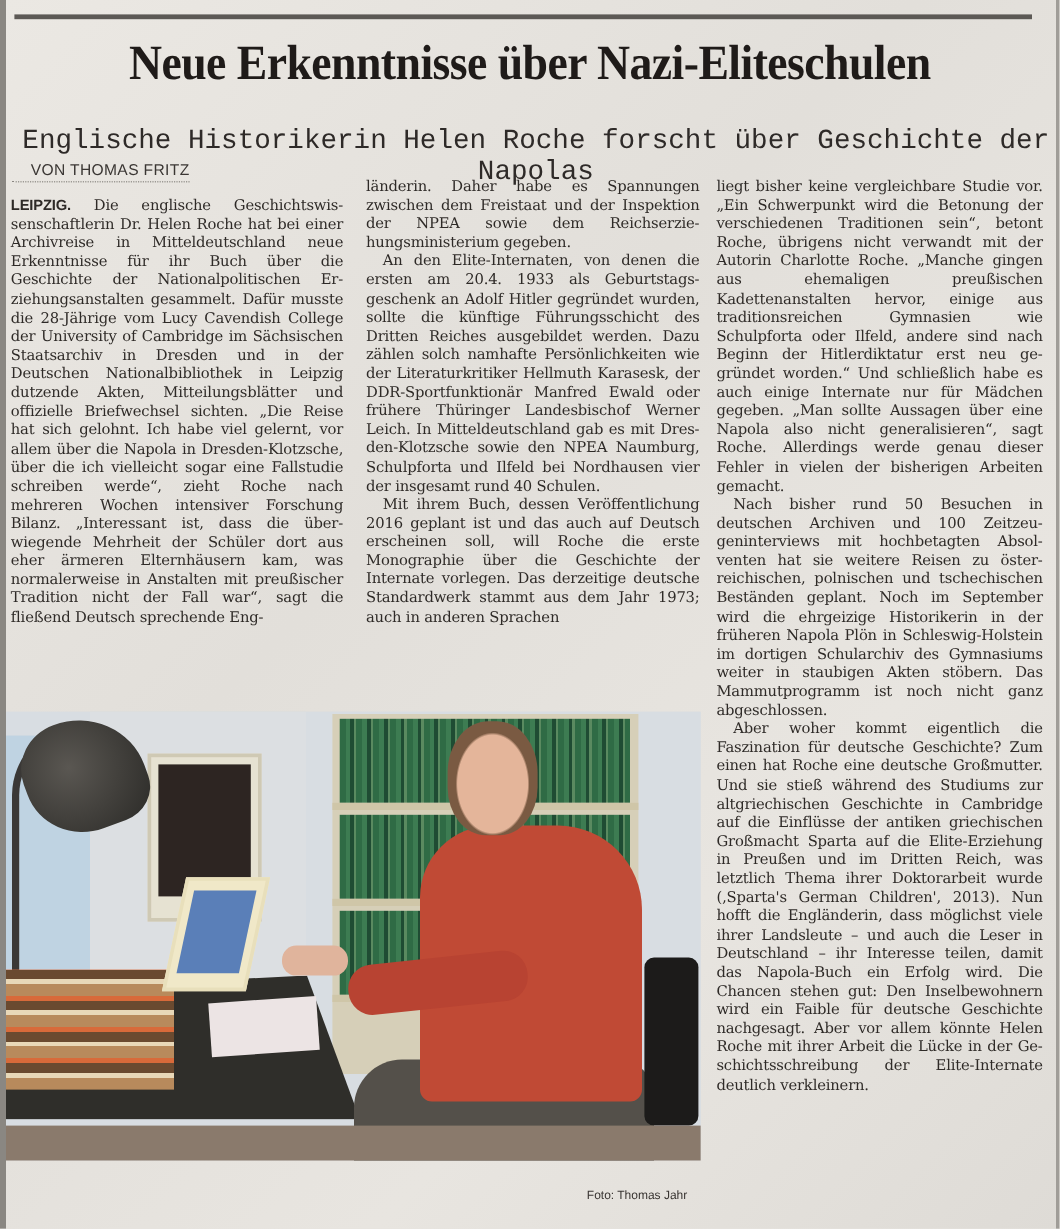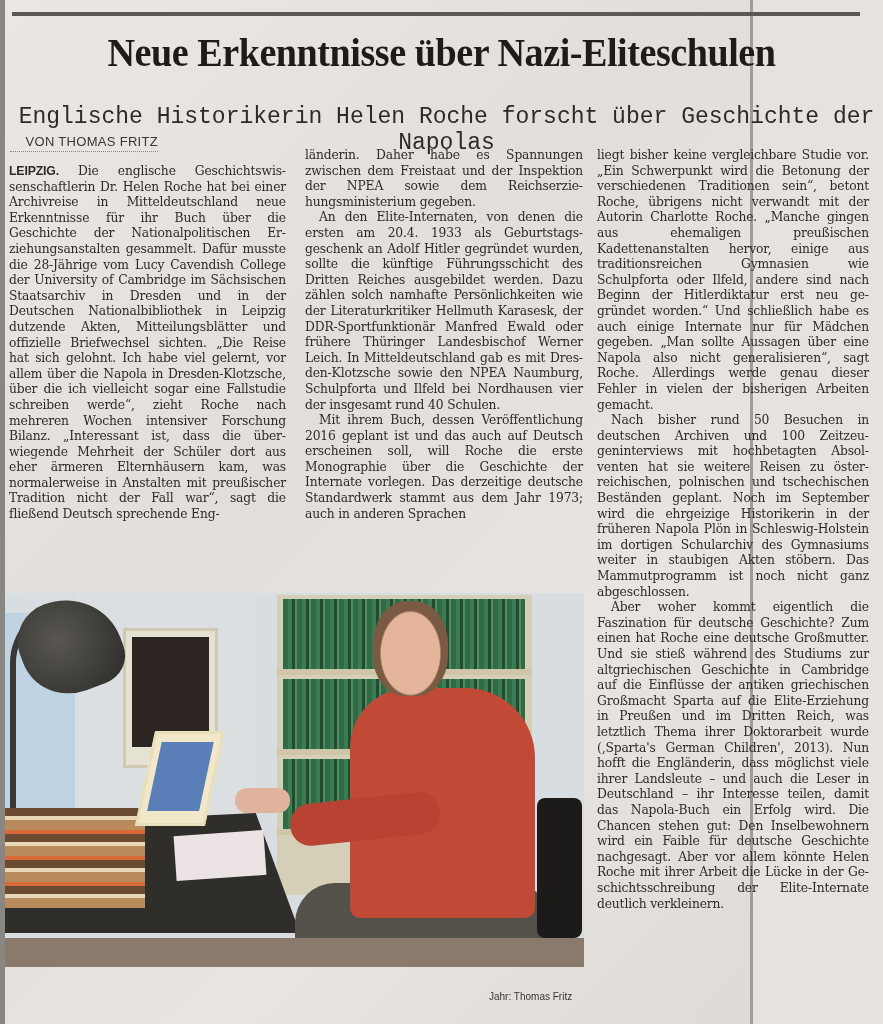--- a/index.html
+++ b/index.html
@@ -4,21 +4,21 @@
 <style>
   * { box-sizing: border-box; margin: 0; padding: 0; }
   html, body { width: 883px; height: 1024px; overflow: hidden; }
   body {
     background: #e6e3de;
     font-family: "DejaVu Serif", serif;
     color: #2b2725;
     position: relative;
   }
   .page {
-    position: absolute; left: 0; top: 0; width: 753px; height: 1024px;
+    position: absolute; left: 0; top: 0; width: 883px; height: 1024px;
     background: linear-gradient(135deg, #ebe8e3 0%, #e2dfda 40%, #e8e5e0 70%, #dedbd6 100%);
   }
   .left-edge {
     position: absolute; left: 0; top: 0; width: 5px; height: 1024px;
     background: #8a8782;
   }
   .right-edge {
     position: absolute; right: 0; top: 0; width: 3px; height: 1024px;
     background: #a09d98;
   }
@@ -192,14 +192,14 @@
     <div class="papers"></div>
     <div class="skirt"></div>
     <div class="person-body"></div>
     <div class="arm"></div>
     <div class="hand"></div>
     <div class="person-head"></div>
     <div class="chair"></div>
     <div class="floor"></div>
   </div>
 
-  <div class="credit">Jahr: Thomas Fritz</div>
+  <div class="credit">Foto: Thomas Jahr</div>
 </div>
 
 </body></html>

